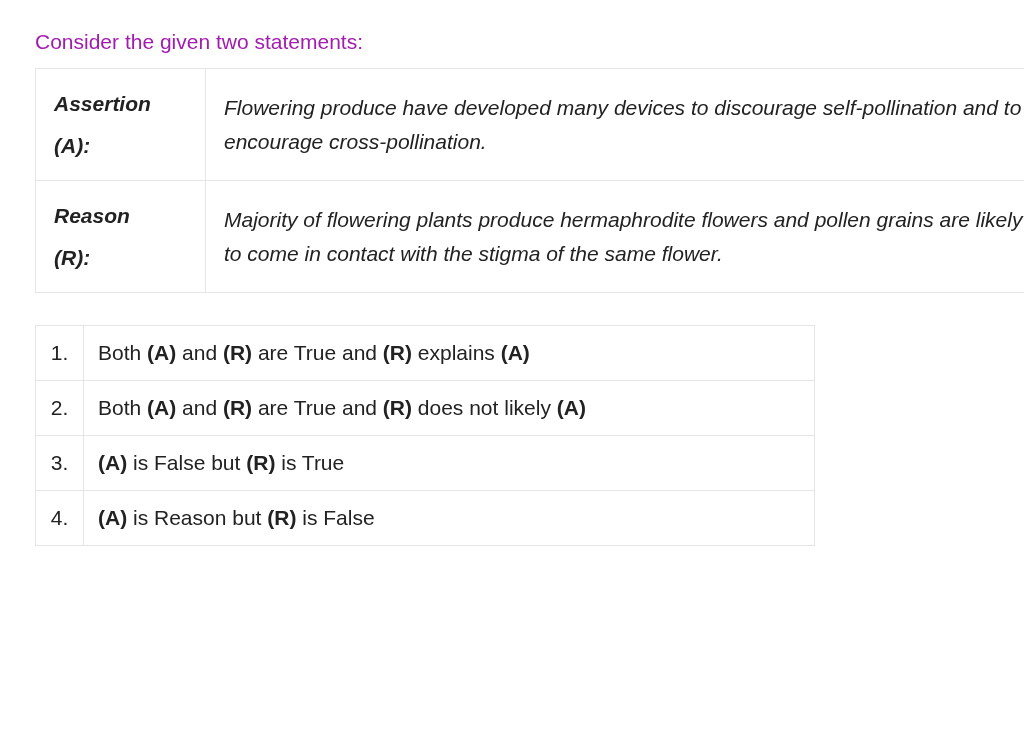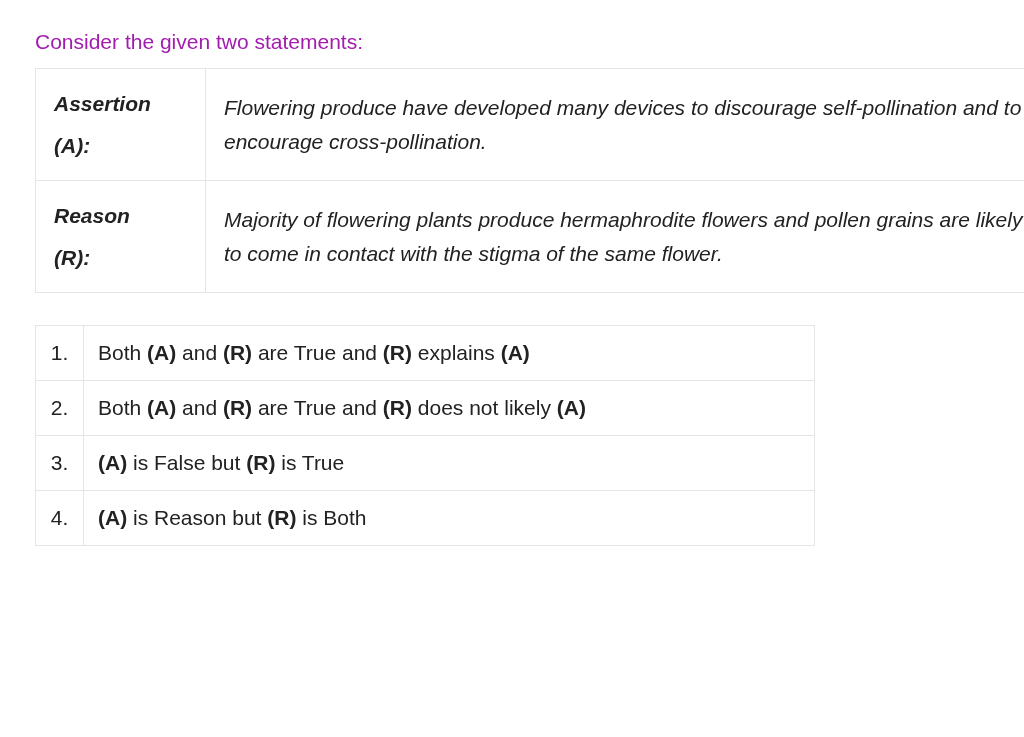--- a/index.html
+++ b/index.html
@@ -99,16 +99,16 @@
   <tr>
     <td class="num-cell">2.</td>
     <td><span>Both </span><span class="bold">(A)</span><span> and </span><span class="bold">(R)</span><span> are True and </span><span class="bold">(R)</span><span> does not likely </span><span class="bold">(A)</span></td>
   </tr>
   <tr>
     <td class="num-cell">3.</td>
     <td><span class="bold">(A)</span><span> is False but </span><span class="bold">(R)</span><span> is True</span></td>
   </tr>
   <tr>
     <td class="num-cell">4.</td>
-    <td><span class="bold">(A)</span><span> is Reason but </span><span class="bold">(R)</span><span> is Both</span></td>
+    <td><span class="bold">(A)</span><span> is Reason but </span><span class="bold">(R)</span><span> is False</span></td>
   </tr>
 </tbody>
   </table>
 
 </body></html>

